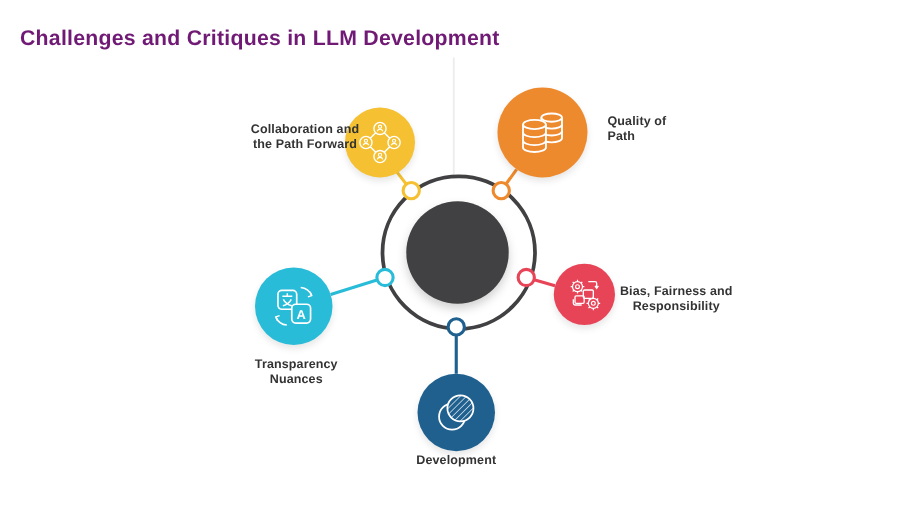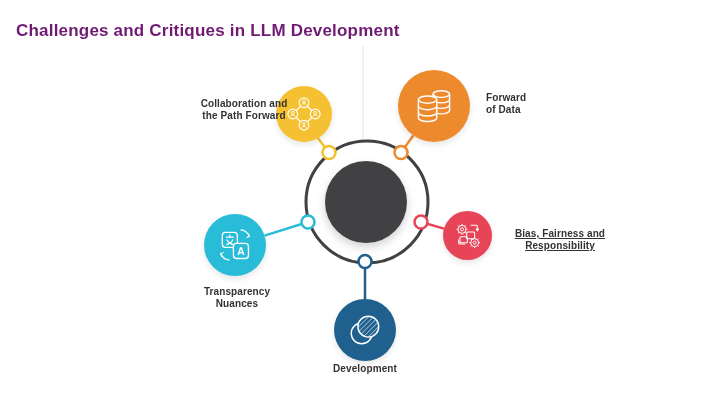--- a/index.html
+++ b/index.html
@@ -21,21 +21,21 @@
   .node-quality{left:398px;top:70px;width:72px;height:72px;background:#EE8A2E;}
   .node-bias{left:443px;top:211px;width:49px;height:49px;background:#E84458;}
   .node-multilingual{left:204px;top:214px;width:62px;height:62px;background:#29BCD8;}
   .node-transparency{left:334px;top:299px;width:62px;height:62px;background:#1F608F;}
   .label{
     position:absolute;font-size:10px;font-weight:bold;color:#333;line-height:1.22;
     text-align:center;letter-spacing:.1px;
   }
   .label-collaboration{left:198px;top:98px;width:92px;}
   .label-quality{left:486px;top:92px;width:52px;text-align:left;}
-  .label-bias{left:503px;top:228px;width:114px;text-decoration:underline;}
+  .label-bias{left:484px;top:228px;width:114px;}
   .label-multilingual{left:190px;top:286px;width:94px;}
   .label-transparency{left:315px;top:363px;width:100px;}
   svg{display:block;}
 </style>
 </head>
 <body>
 
 <div class="canvas">
 
   <div class="title">
@@ -159,18 +159,18 @@
           <line x1="0" y1="0" x2="0" y2="4.2" stroke="#fff" stroke-width="1.2"></line>
         </pattern>
       </defs>
       <circle cx="20" cy="28" r="12.5" fill="none" stroke="#fff" stroke-width="1.7"></circle>
       <circle cx="28" cy="20" r="12.5" fill="#1F608F" stroke="none"></circle>
       <circle cx="28" cy="20" r="12.5" fill="url(#hatch)" stroke="#fff" stroke-width="1.7"></circle>
     </svg>
   </div>
 
   <div class="label label-collaboration">Collaboration and the Path Forward</div>
-  <div class="label label-quality">Forward of Data</div>
+  <div class="label label-quality">Quality of Path</div>
   <div class="label label-bias">Bias, Fairness and Responsibility</div>
   <div class="label label-multilingual">Transparency Nuances</div>
   <div class="label label-transparency">Development</div>
 
 </div>
 
 </body></html>

